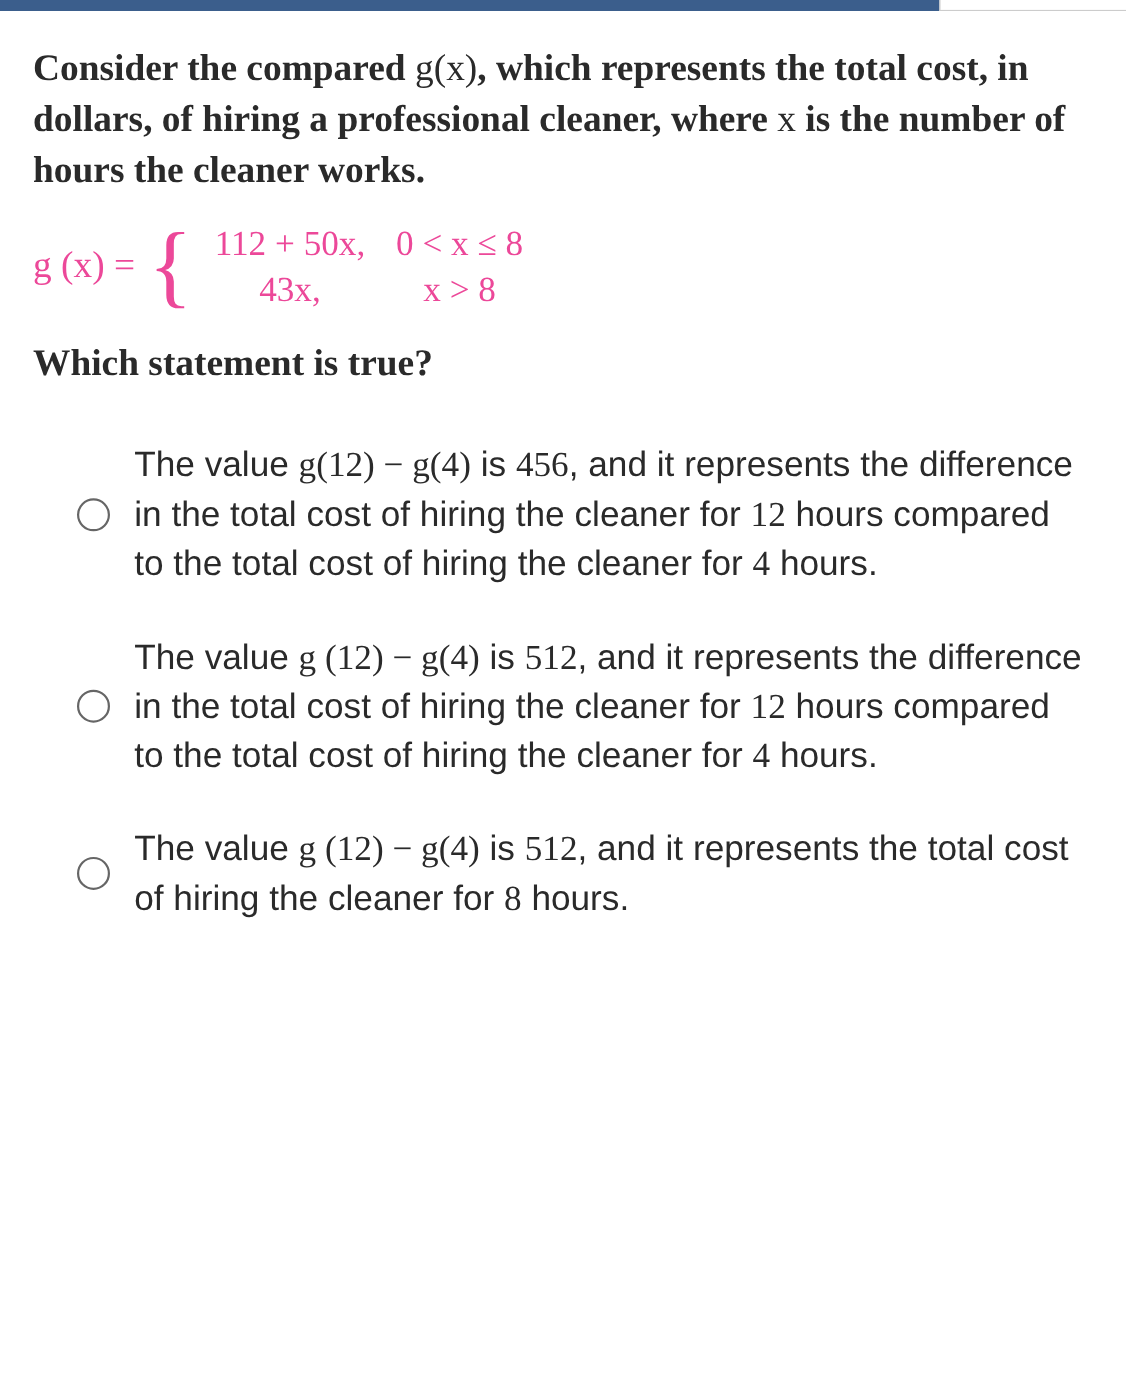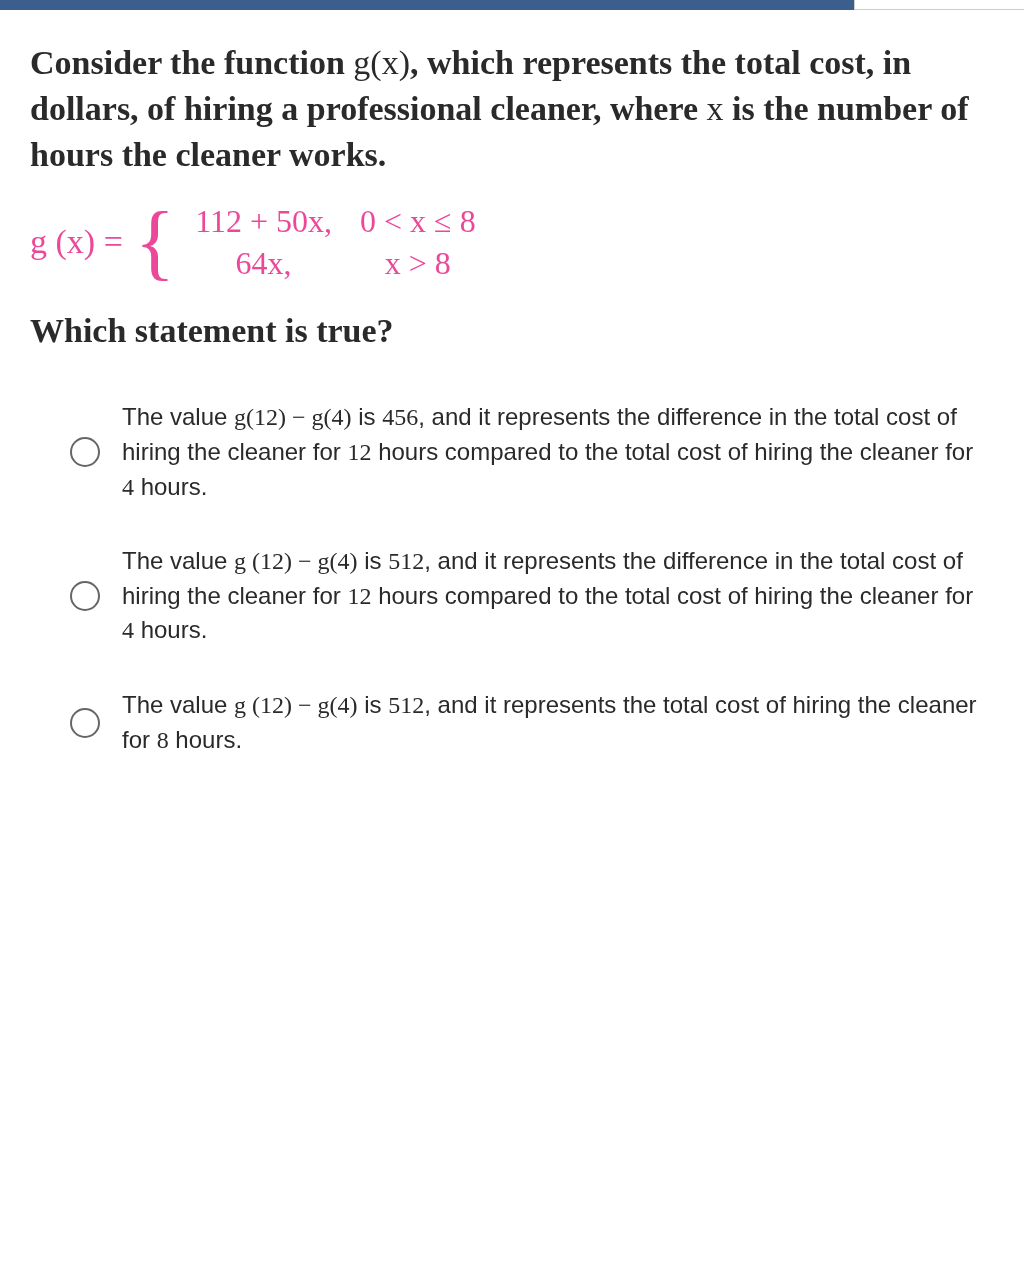--- a/index.html
+++ b/index.html
@@ -70,54 +70,54 @@
   .radio {
     flex: 0 0 auto;
     width: 30px; height: 30px;
     border: 2px solid #666;
     border-radius: 50%;
     margin-right: 22px;
     background: #fff;
   }
   .opt-text {
     font-family: 'Helvetica Neue', Arial, sans-serif;
-    font-size: 24px;
+    font-size: 32px;
     line-height: 1.4;
     color: #2a2a2a;
     flex: 1;
   }
   .opt-text .mathvar { font-family: 'Times New Roman', serif; }
   .num { font-family: 'Times New Roman', serif; }
 </style>
 </head>
 <body>
 
 <div class="topbar">
     <div class="topbar-right"></div>
   </div>
 
 <div class="content">
 
   <div class="prompt">
-    <span>Consider the function </span><span class="mathvar">g(x)</span><span>, which represents the total cost, in dollars, of hiring a professional cleaner, where </span><span class="mathvar">x</span><span> is the number of hours the cleaner works.</span>
+    <span>Consider the compared </span><span class="mathvar">g(x)</span><span>, which represents the total cost, in dollars, of hiring a professional cleaner, where </span><span class="mathvar">x</span><span> is the number of hours the cleaner works.</span>
   </div>
 
   <div class="equation">
     <span class="eq-left">
       <span class="mathvar">g</span> (<span class="mathvar">x</span>)<span> = </span>
     </span>
     <span class="brace">{</span>
     <table class="piece-table">
       <tbody>
           <tr>
         <td><span>112 + 50</span><span class="mathvar">x</span><span>,</span></td>
         <td><span>0 &lt; </span><span class="mathvar">x</span><span> ≤ 8</span></td>
       </tr>
       <tr>
-        <td style="text-align:center"><span>64</span><span class="mathvar">x</span><span>,</span></td>
+        <td style="text-align:center"><span>43</span><span class="mathvar">x</span><span>,</span></td>
         <td style="text-align:center"><span></span><span class="mathvar">x</span><span> &gt; 8</span></td>
       </tr>
     </tbody>
       </table>
   </div>
 
   <div class="which">Which statement is true?</div>
 
   <div class="options">
 

